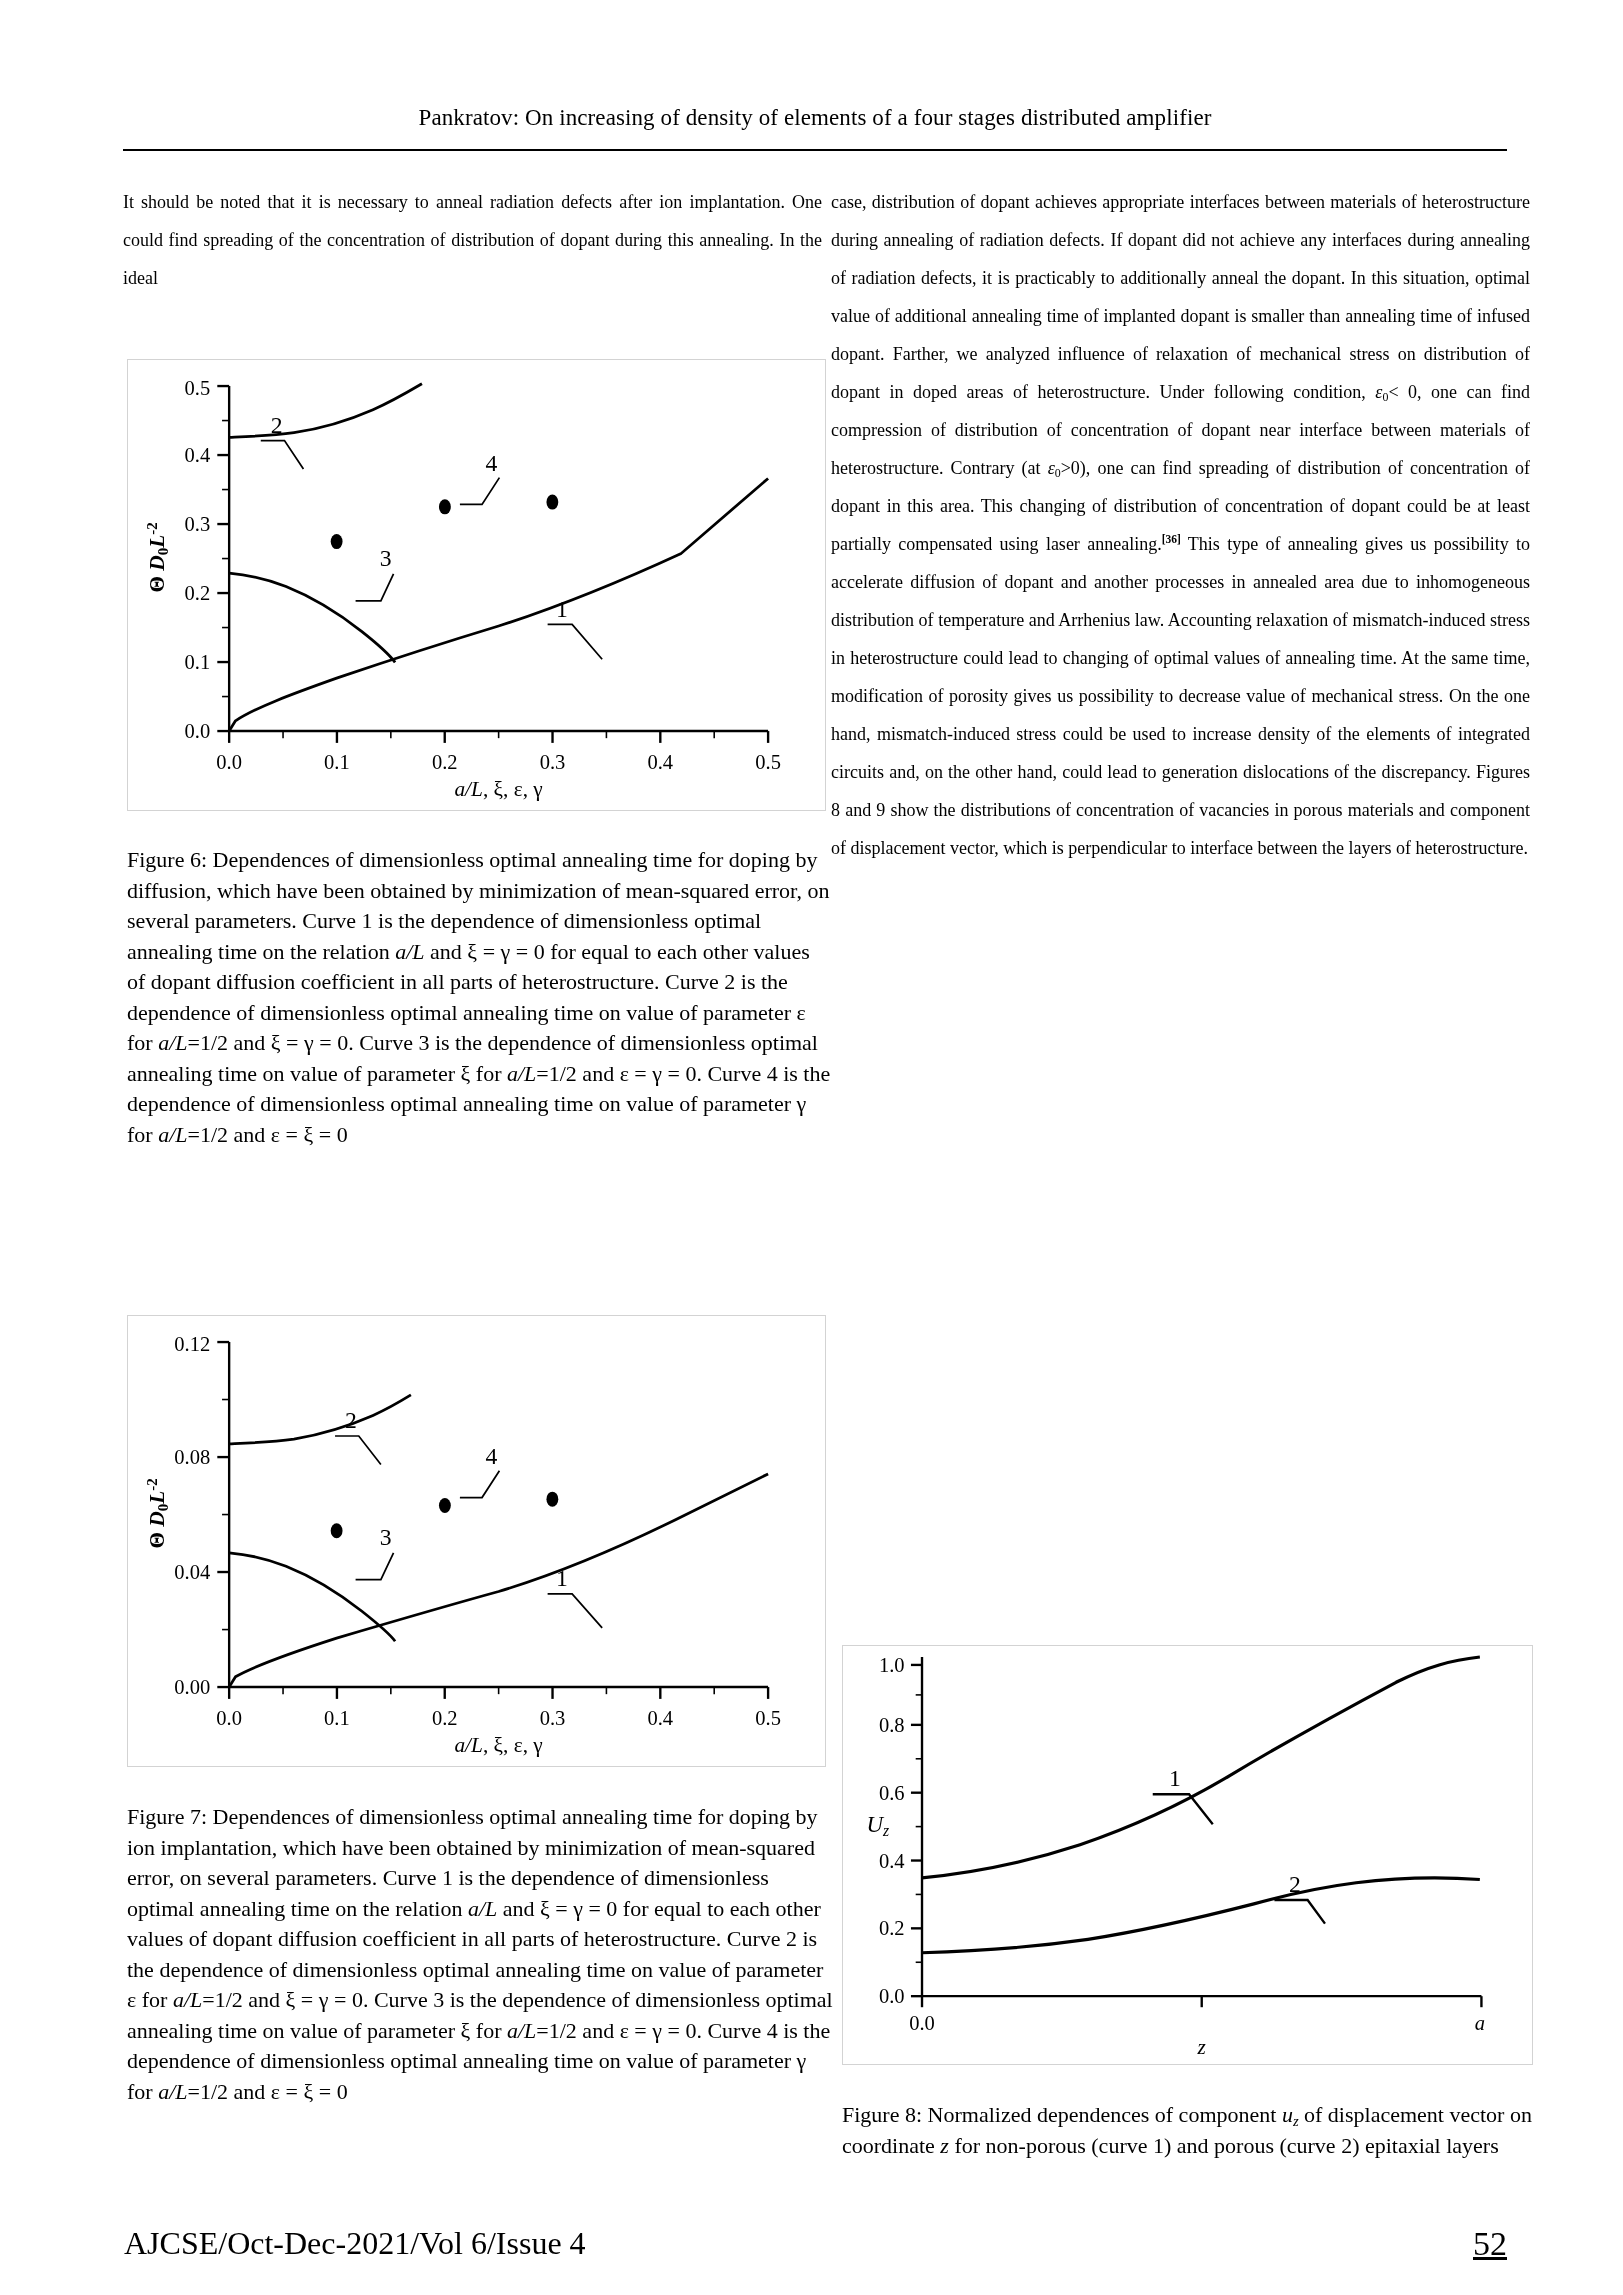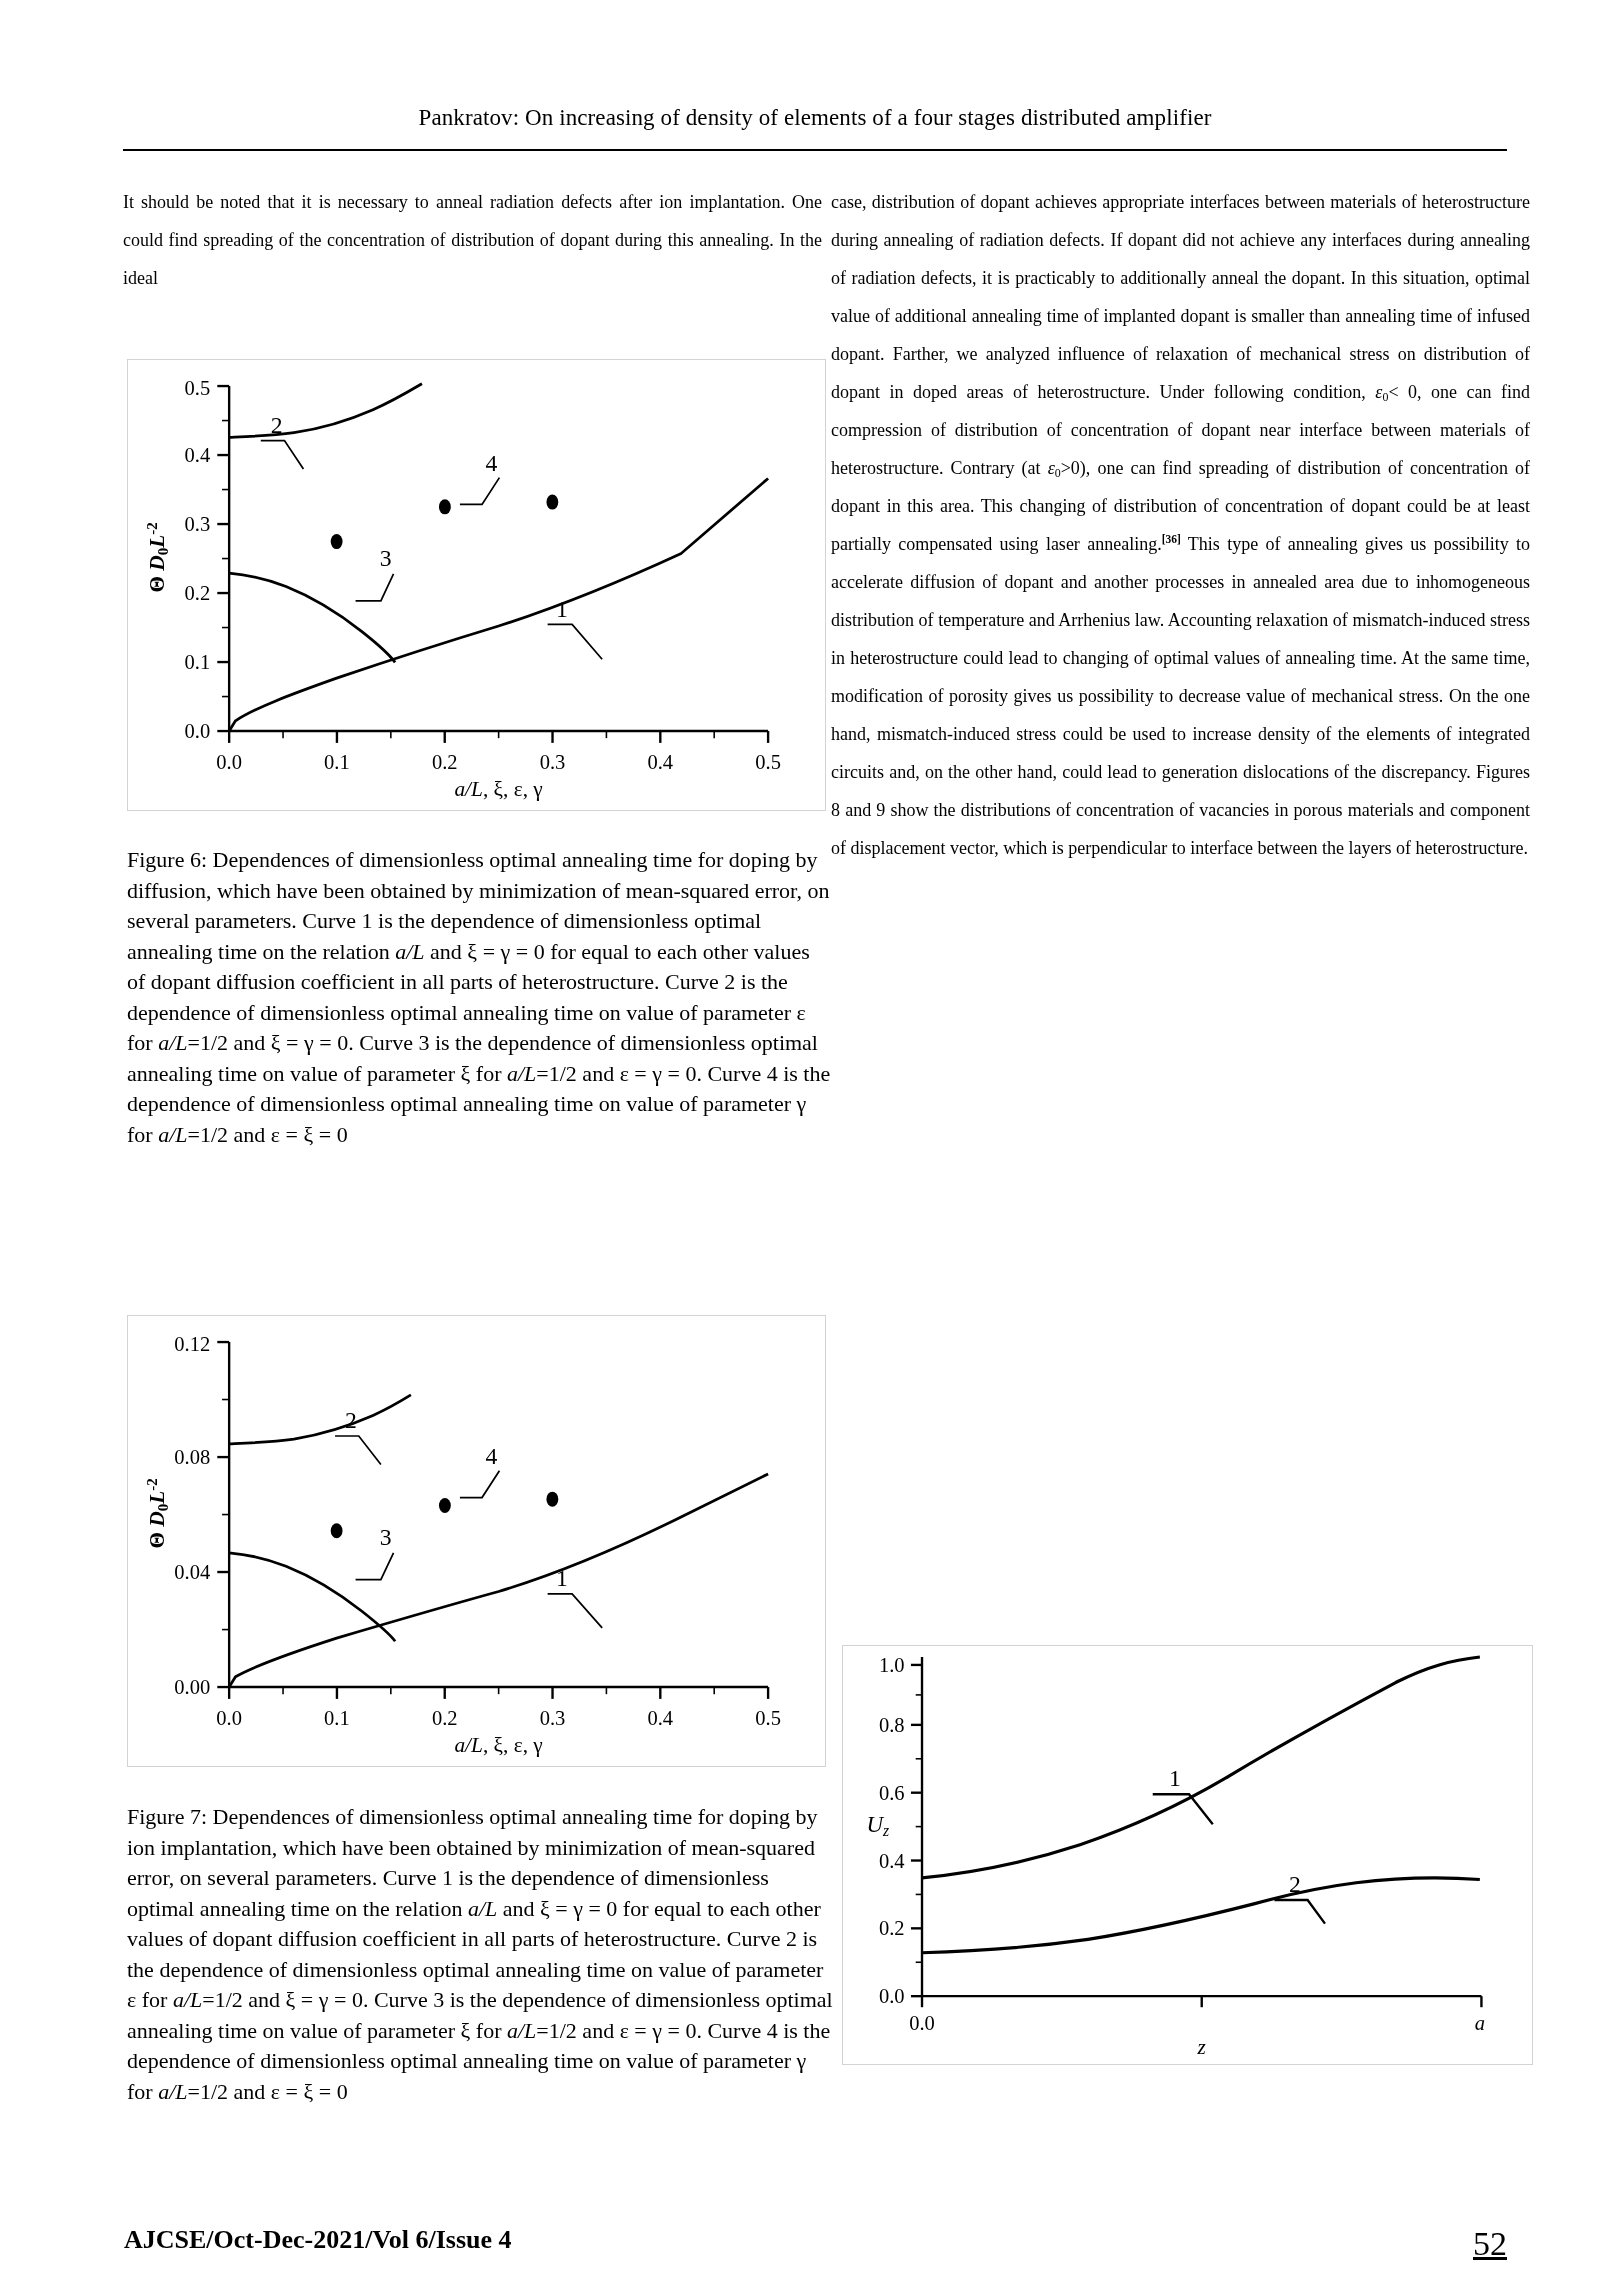--- a/index.html
+++ b/index.html
@@ -84,22 +84,22 @@
 
   
   .cap6 { position: absolute; left: 127px; top: 829px; width: 706px; }
   .cap7 { position: absolute; left: 127px; top: 1786px; width: 706px; }
   .cap8 { position: absolute; left: 842px; top: 2084px; width: 698px; }
 
   
   .footer-left {
     position: absolute;
     left: 124px; top: 2209px;
-    font-size: 26px;
-    font-weight: bold;
+    font-size: 32px;
+    font-weight: normal;
   }
   .footer-right {
     position: absolute;
     right: 117px; top: 2209px;
     font-size: 34px;
     text-decoration: underline;
   }
 
   
   svg text { font-family: "Liberation Serif", "DejaVu Serif", serif; fill: #000; }
@@ -330,18 +330,21 @@
       <path d="M100,389 C170,387 240,382 310,372 C380,361 450,345 520,327 C600,305 690,288 806,296" fill="none" stroke="#000" stroke-width="4"></path>
 
       <polyline points="392,188 438,188 468,226" fill="none" stroke="#000" stroke-width="3"></polyline>
       <text class="curve-no" x="420" y="178" text-anchor="middle">1</text>
 
       <polyline points="546,322 588,322 610,352" fill="none" stroke="#000" stroke-width="3"></polyline>
       <text class="curve-no" x="572" y="312" text-anchor="middle">2</text>
     </svg>
   </div>
 
+  <div class="cap8">
+    <p class="cap"><b>Figure 8:</b><span> Normalized dependences of component </span><i>u</i><sub class="s"><i>z</i></sub><span> of displacement vector on coordinate </span><i>z</i><span> for non-porous (curve 1) and porous (curve 2) epitaxial layers</span></p>
+  </div>
 
   <div class="footer-left">AJCSE/Oct-Dec-2021/Vol 6/Issue 4</div>
   <div class="footer-right">52</div>
 
 </div>
 
 
 </body></html>

